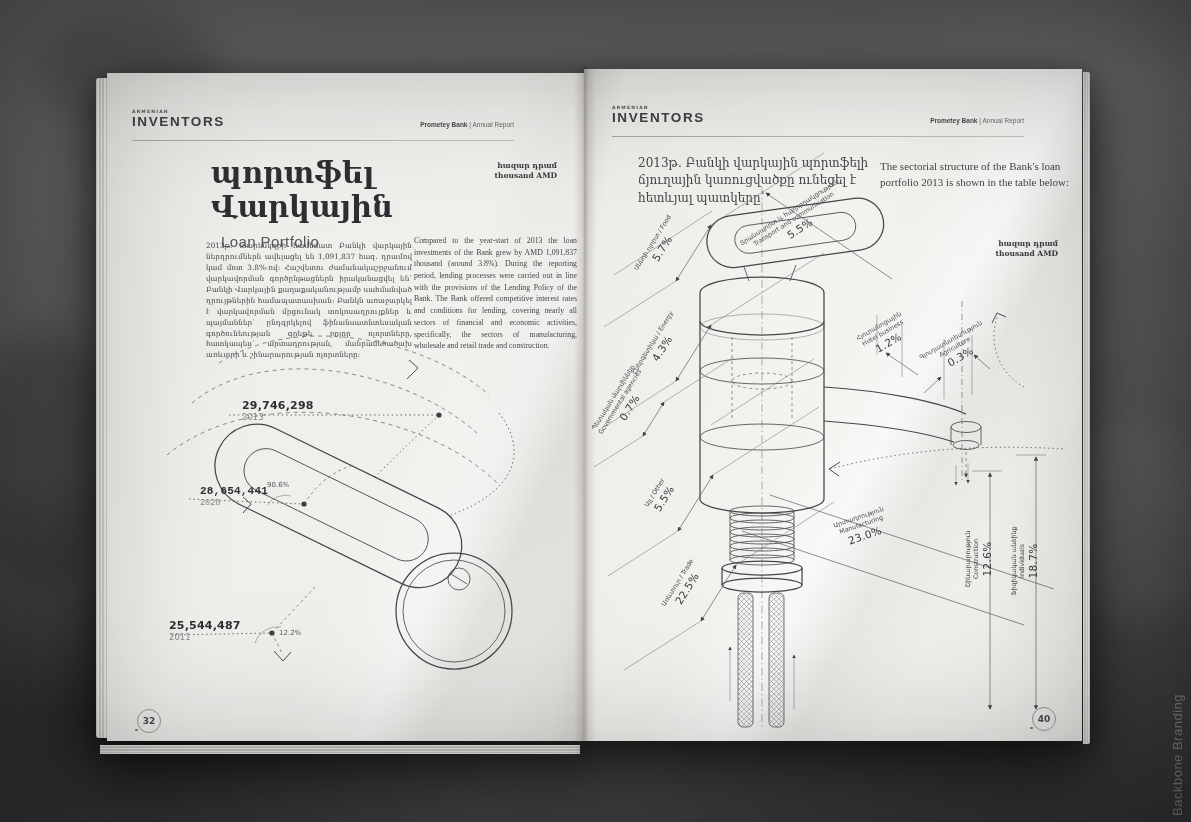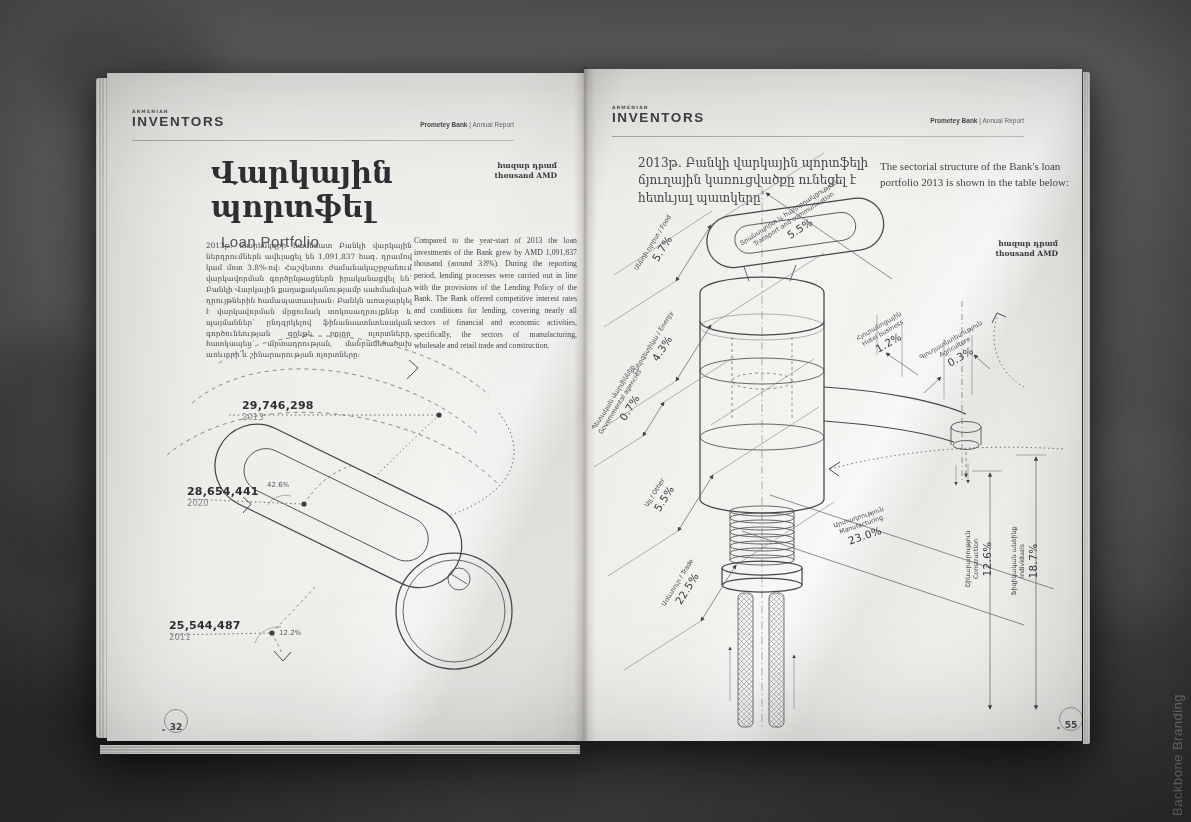--- a/index.html
+++ b/index.html
@@ -57,21 +57,21 @@
   .body-col{position:absolute;font-size:7.3px;line-height:1.5;text-align:justify;color:#46464a;}
   .body-hy{left:99px;top:168px;width:206px;font-family:"DejaVu Serif",serif;}
   .body-en{left:307px;top:162px;width:163px;font-family:"Liberation Serif",serif;font-size:7.8px;}
 
   .pt{position:absolute;line-height:1.2;}
   .pt-val{font-weight:bold;font-size:11px;color:#2e2e32;letter-spacing:.2px;}
   .pt-year{font-size:8.5px;color:#86868a;}
   .pt-growth{position:absolute;font-size:7px;color:#55555a;}
 
   .pagenum{position:absolute;width:22px;height:22px;border:1px solid #98989c;border-radius:50%;
-    display:flex;align-items:flex-end;justify-content:center;font-size:9px;font-weight:bold;color:#4a4a4e;margin-left:27px;}
+    display:flex;align-items:center;justify-content:center;font-size:9px;font-weight:bold;color:#4a4a4e;}
   .pagenum::after{content:"";position:absolute;left:-3px;bottom:1px;width:2.5px;height:2.5px;border-radius:50%;background:#7a7a7e;}
 
   
   .intro-col{position:absolute;font-size:12px;line-height:1.45;color:#46464a;}
   .intro-hy{left:54px;top:86px;width:246px;font-family:"DejaVu Serif",serif;}
   .intro-en{left:296px;top:90px;width:202px;font-family:"Liberation Serif",serif;font-size:11px;}
 
   .sec{position:absolute;text-align:center;white-space:nowrap;transform:translate(-50%,-50%) rotate(var(--rot,0deg));color:#404044;}
   .sec-name{font-size:6.3px;line-height:1.25;color:#4a4a4e;}
   .sec-val{font-size:10.5px;letter-spacing:.3px;margin-top:1px;color:#39393d;}
@@ -112,22 +112,22 @@
         <span>Annual Report</span>
       </div>
       <div class="hdr-rule" style="left:25px;top:67px;width:382px;"></div>
 
       <div class="unit-note" style="left:368px;top:88px;width:82px;">
         <div>հազար դրամ</div>
         <div>thousand AMD</div>
       </div>
 
       <div class="title-hy">
+        <div>պորտֆել</div>
         <div>Վարկային</div>
-        <div>պորտֆել</div>
       </div>
       <div class="title-en">Loan Portfolio</div>
 
       <div class="body-col body-hy">2013թ. տարեսկզբի համեմատ Բանկի վարկային ներդրումներն ավելացել են 1,091,837 հազ. դրամով կամ մոտ 3.8%-ով: Հաշվետու ժամանակաշրջանում վարկավորման գործընթացներն իրականացվել են՝ Բանկի Վարկային քաղաքականությամբ սահմանված դրույթներին համապատասխան: Բանկն առաջարկել է վարկավորման մրցունակ տոկոսադրույքներ և պայմաններ՝ ընդգրկելով ֆինանսատնտեսական գործունեության գրեթե բոլոր ոլորտները, հատկապես՝ արտադրության, մանրամեծածախ առևտրի և շինարարության ոլորտները:</div>
       <div class="body-col body-en">Compared to the year-start of 2013 the loan investments of the Bank grew by AMD 1,091,837 thousand (around 3.8%). During the reporting period, lending processes were carried out in line with the provisions of the Lending Policy of the Bank. The Bank offered competitive interest rates and conditions for lending, covering nearly all sectors of financial and economic activities, specifically, the sectors of manufacturing, wholesale and retail trade and construction.</div>
 
       <svg width="477" height="668" viewBox="0 0 477 668" style="position:absolute;left:0;top:0;">
 
         <path class="ghost" d="M85,330 C160,268 300,298 370,360"></path>
         <path class="ghost" d="M60,382 C150,308 320,338 392,412"></path>
@@ -159,25 +159,25 @@
 
         <path class="chev" d="M300,306 L311,295 L302,287"></path>
         <path class="chev" d="M167,578 L176,588 L184,579"></path>
         <path class="chev" d="M136,440 L144,431 L136,424"></path>
       </svg>
 
       <div class="pt" style="left:118px;top:326px;margin-left:17px;">
         <div class="pt-val">29,746,298</div>
         <div class="pt-year">2013</div>
       </div>
-      <div class="pt" style="left:80px;top:412px;">
+      <div class="pt" style="left:93px;top:412px;font-family:Liberation Mono, monospace;">
         <div class="pt-val">28,654,441</div>
         <div class="pt-year">2020</div>
       </div>
-      <div class="pt-growth" style="left:160px;top:408px;">42.6%</div>
+      <div class="pt-growth" style="left:160px;top:408px;">90.6%</div>
       <div class="pt" style="left:62px;top:546px;">
         <div class="pt-val">25,544,487</div>
         <div class="pt-year">2011</div>
       </div>
       <div class="pt-growth" style="left:172px;top:556px;">12.2%</div>
 
       <div class="pagenum" style="left:30px;top:636px;">
         <span>32</span>
       </div>
     </div>
@@ -352,21 +352,21 @@
         <div class="sec-name">Construction</div>
         <div class="sec-val">12.6%</div>
       </div>
       <div class="sec" style="left:440px;top:492px;--rot:-90deg;">
         <div class="sec-name">Ֆիզիկական անձինք</div>
         <div class="sec-name">Individuals</div>
         <div class="sec-val">18.7%</div>
       </div>
 
       <div class="pagenum" style="left:448px;top:638px;">
-        <span>55</span>
+        <span>40</span>
       </div>
     </div>
 
     <div class="gutter"></div>
   </div>
 
   <div class="watermark">Backbone Branding</div>
 </div>
 
 </body></html>

